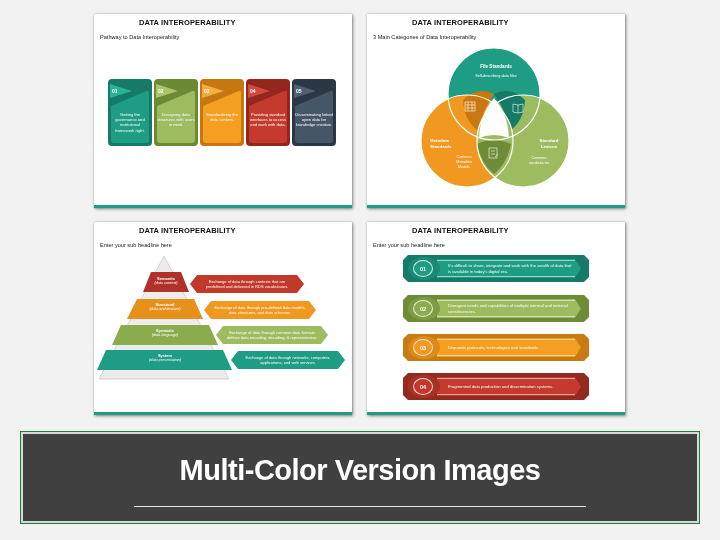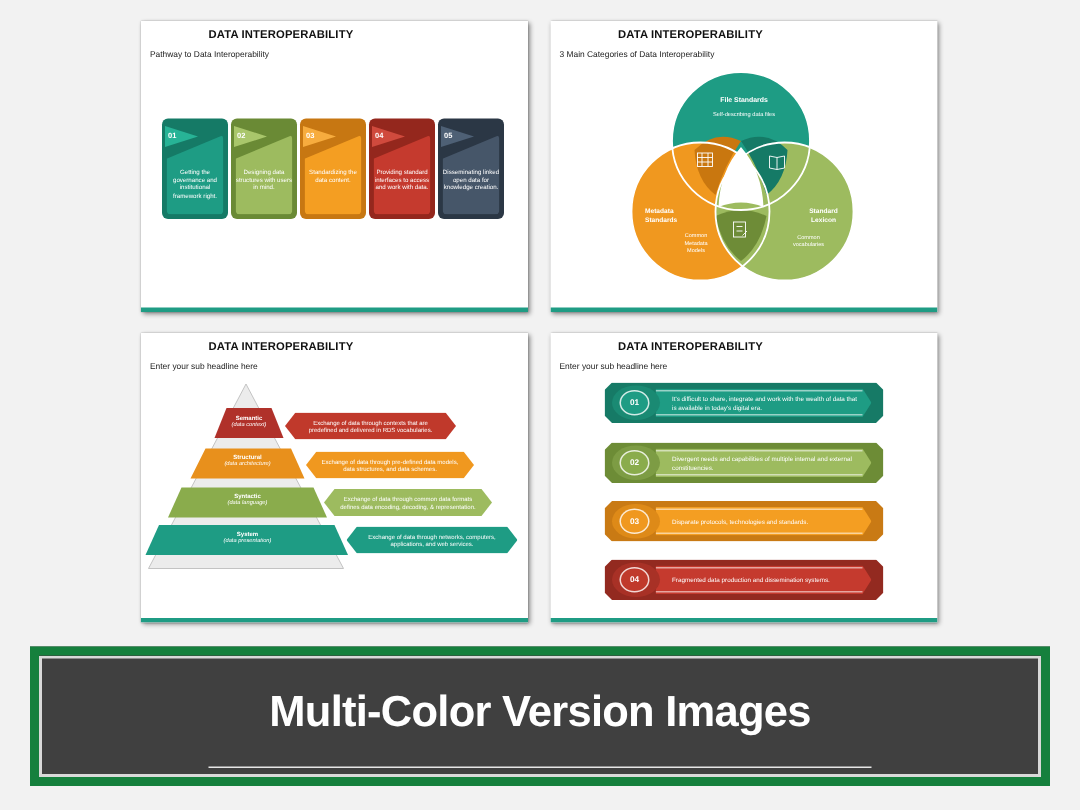--- a/index.html
+++ b/index.html
@@ -29,21 +29,21 @@
   
   .row { position: absolute; left: 36px; width: 186px; height: 27px; }
   .row .outer { position: absolute; inset: 0; clip-path: polygon(5px 0, calc(100% - 5px) 0, 100% 5px, 100% calc(100% - 5px), calc(100% - 5px) 100%, 5px 100%, 0 calc(100% - 5px), 0 5px); }
   .row .band { position: absolute; left: 34px; right: 8px; top: 4px; bottom: 4px; clip-path: polygon(0 0, calc(100% - 6px) 0, 100% 50%, calc(100% - 6px) 100%, 0 100%); border: 0; }
   .row .band .line { position: absolute; left: 0; right: 6px; top: 1px; bottom: 1px; border-top: 0.6px solid rgba(255,255,255,0.55); border-bottom: 0.6px solid rgba(255,255,255,0.55); }
   .row .badge { position: absolute; left: 5px; top: 2px; width: 32px; height: 23px; border-radius: 50%; }
   .row .circle { position: absolute; left: 10px; top: 5px; width: 20px; height: 17px; border-radius: 50%; border: 0.8px solid rgba(255,255,255,0.8); color: #fff; font-size: 5.5px; font-weight: bold; display: flex; align-items: center; justify-content: center; }
   .row .rtxt { position: absolute; left: 45px; right: 14px; top: 0; bottom: 0; display: flex; align-items: center; color: #fff; font-size: 4.2px; line-height: 5.6px; }
 
   
-  #banner { position: absolute; left: 20px; top: 431px; width: 680px; height: 93px; background: #404040; border: 6px solid #15803d; box-shadow: inset 0 0 0 2px #d9d9d9, inset 0 0 0 3px #404040; }
+  #banner { position: absolute; left: 20px; top: 431px; width: 680px; height: 93px; background: #404040; border: 1px solid #15803d; box-shadow: inset 0 0 0 2px #d9d9d9, inset 0 0 0 3px #404040; }
   #banner .btitle { position: absolute; left: 0; right: 0; top: 22px; text-align: center; color: #fff; font-size: 29px; font-weight: bold; letter-spacing: -0.5px; }
   #banner .bline { position: absolute; left: 113px; right: 113px; top: 74px; height: 1px; background: #e6e6e6; }
 </style>
 </head>
 <body>
 
 <div class="slide" id="s1">
   <div class="title">DATA INTEROPERABILITY</div>
   <div class="subtitle">Pathway to Data Interoperability</div>
 

